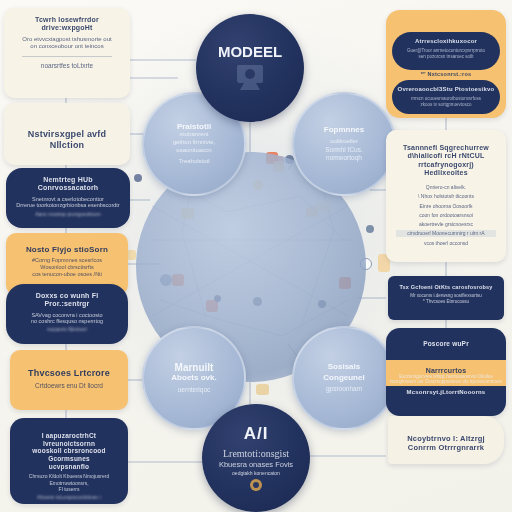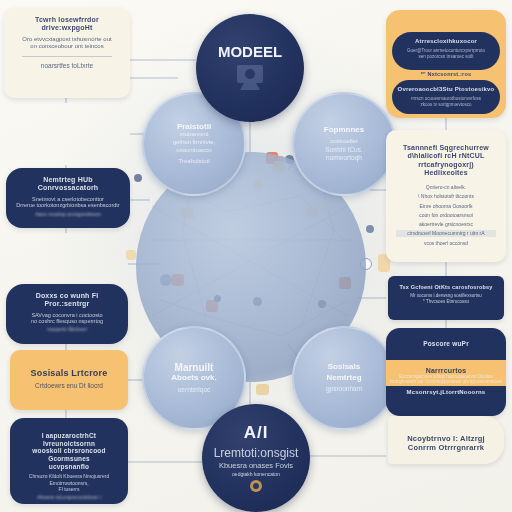--- a/index.html
+++ b/index.html
@@ -213,62 +213,71 @@
   </div>
 
   <div class="circle blue" id="circle-sw">
     <div class="c-title" style="font-size:10px;">Marnuilt</div>
     <div class="c-title" style="font-size:8px;">Aboets ovk.</div>
     <div class="c-sub" style="font-size:6.5px;margin-top:4px;">uernteriqoc</div>
   </div>
 
   <div class="circle blue" id="circle-se">
     <div class="c-title" style="font-size:8px;">Sosisals</div>
-    <div class="c-title" style="font-size:8px;margin-top:2px;">Nemtrteg</div>
+    <div class="c-title" style="font-size:8px;margin-top:2px;">Congeunel</div>
     <div class="c-sub" style="font-size:6.5px;margin-top:3px;">gpsroonham</div>
   </div>
 
 
   <div class="circle navy" id="circle-ai">
     <div class="c-title" style="font-size:17px;letter-spacing:1px;">A/I</div>
-    <div class="c-sub" style="font-size:12px;margin-top:3px;">Lremtoti:onsgist</div>
+    <div class="c-sub" style="font-size:10px;margin-top:3px;font-family:Liberation Serif, serif;">Lremtoti:onsgist</div>
     <div class="c-sub" style="font-size:7.5px;">Kbuesra onases Fovis</div>
     <div class="c-sub" style="font-size:5px;">oedgtakh konencaton</div>
     <svg width="14" height="14" viewBox="0 0 14 14" style="margin-top:2px;opacity:.85;">
       <circle cx="7" cy="7" r="6" fill="#d9a34e"></circle>
       <circle cx="7" cy="7" r="3" fill="#2b3a63"></circle>
     </svg>
   </div>
 
   <div class="card cream" id="card-intro">
     <div class="t-title" style="font-size:7px;">Tcwrh losewfrrdor drive:wxpgoHt</div>
     <div class="t-sub" style="font-size:6px;white-space:pre-line;">Oro etvvcxiagpost tshusmorte out
 on conxceobour ont teincos</div>
     <div class="divider"></div>
     <div class="t-sub" style="font-size:6.5px;">noarsrtfes toLtxrte</div>
   </div>
 
+  <div class="card cream" id="card-approach">
+    <div class="t-title" style="font-size:9px;margin-top:18px;">Nstvirsxgpel avfd Nllction</div>
+  </div>
 
   <div class="card navy" id="card-protocol">
     <div class="t-title" style="font-size:7px;">Nemtrteg HUb Conrvossacatorh</div>
     <div class="t-sub" style="font-size:5.5px;white-space:pre-line;">Snetnrovt a cserlotobeconttor
 Drrerue toorkotonzgrbionbsa esenbscordtr</div>
     <div class="t-tiny" style="font-size:5px;">Aans rcsotrop pnorgoeobsom</div>
   </div>
 
+  <div class="card amber" id="card-roles">
+    <div class="t-title" style="font-size:8px;margin-top:4px;">Nosto Flyjo stioSorn</div>
+    <div class="t-sub" style="font-size:5.5px;white-space:pre-line;">#Corng Fopmnnes scesrlcos
+Wosonlool cbrsctisrfts
+cos tenucon-uboe osoes /Nti</div>
+  </div>
 
   <div class="card navy" id="card-datacore">
     <div class="t-title" style="font-size:7px;">Doxxs co wunh Fl Pror.:sentrgr</div>
     <div class="t-sub" style="font-size:5.5px;white-space:pre-line;">SAVvag coconvra i coctoosto
 no coshrc ffesquso nsperntog</div>
     <div class="t-tiny" style="font-size:4.5px;">nocpperts /$dobsort</div>
   </div>
 
   <div class="card amber" id="card-lifecycle">
-    <div class="t-title" style="font-size:9px;margin-top:10px;">Sosisals Lrtcrore</div>
+    <div class="t-title" style="font-size:9px;margin-top:10px;">Thvcsoes Lrtcrore</div>
     <div class="t-sub" style="font-size:6.5px;">Crtdoewrs enu Dt llocrd</div>
   </div>
 
   <div class="card navy" id="card-impl">
     <div class="t-title" style="font-size:6.5px;white-space:pre-line;margin-top:6px;">I aapuzaroctrhCt Ivreunoictsornn
 wooskoll cbrsroncood Gcormsunes
 ucvpsnanflo</div>
     <div class="t-sub" style="font-size:5px;white-space:pre-line;">Chrsuzo KfdoIt Kbuesra Nmojusrerd Emotrruwtoonsrs,
 Fl tuserrs</div>
     <div class="t-tiny" style="font-size:5.5px;">Aboets tuLespococtidcsn i</div>

